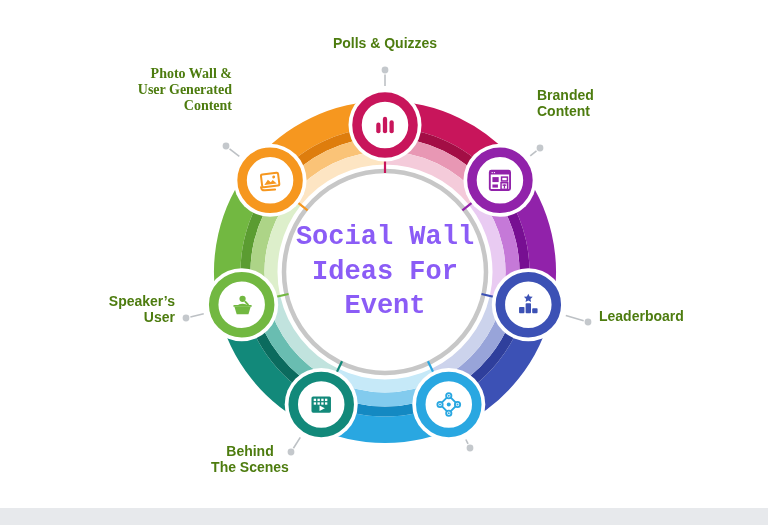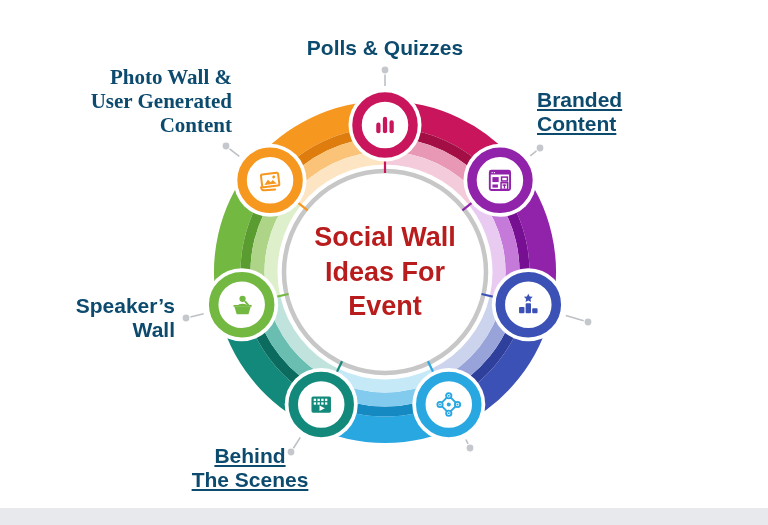--- a/index.html
+++ b/index.html
@@ -2,33 +2,33 @@
 <html><head>
 <meta charset="utf-8">
 <style>
   html,body{margin:0;padding:0;background:#fff;}
   .stage{
     position:relative;width:768px;height:525px;overflow:hidden;background:#fff;
     font-family:"Liberation Sans", sans-serif;
   }
   .stage svg{position:absolute;left:0;top:0;}
   .label{
-    position:absolute;font-weight:700;font-size:21px;line-height:1.14;
-    color:#0c4a6e;white-space:pre-line;letter-spacing:0;
+    position:absolute;font-weight:700;font-size:14px;line-height:1.14;
+    color:#4d7c0f;white-space:pre-line;letter-spacing:0;
   }
   .lbl-0{left:250px;top:36px;width:270px;text-align:center;}
-  .lbl-1{left:537px;top:88px;width:150px;text-align:left;text-decoration:underline;}
+  .lbl-1{left:537px;top:88px;width:150px;text-align:left;}
   .lbl-2{left:599px;top:309px;width:170px;text-align:left;}
   .lbl-3{left:485px;top:449px;width:190px;text-align:left;}
-  .lbl-4{left:150px;top:444px;width:200px;text-align:center;text-decoration:underline;}
+  .lbl-4{left:150px;top:444px;width:200px;text-align:center;}
   .lbl-5{left:45px;top:294px;width:130px;text-align:right;}
   .lbl-6{left:50px;top:66px;width:182px;text-align:right;font-family:Liberation Serif, serif;}
   .center-title{
     position:absolute;left:275px;top:220px;width:220px;text-align:center;
-    font-weight:700;font-size:27px;line-height:1.28;color:#b91c1c;white-space:pre-line;
+    font-weight:700;font-size:27px;line-height:1.28;color:#8b5cf6;white-space:pre-line;font-family:Liberation Mono, monospace;
   }
   .footer-bar{position:absolute;left:0;bottom:0;width:768px;height:17px;}
 </style>
 </head>
 <body>
 
 <div class="stage">
   <svg id="ring-svg" width="768" height="525" viewBox="0 0 768 525">
       <g>
         <path d="M 385 114.25 A 157.75 157.75 0 0 1 508.3339163593317 173.64448375678478" fill="none" stroke="#C8155B" stroke-width="26.5"></path>
@@ -200,22 +200,23 @@
       </g>
     </svg>
 
   <div class="center-title">Social Wall
 Ideas For
 Event</div>
 
   <div class="label lbl-0">Polls &amp; Quizzes</div>
   <div class="label lbl-1">Branded
 Content</div>
+  <div class="label lbl-2">Leaderboard</div>
   <div class="label lbl-4">Behind
 The Scenes</div>
   <div class="label lbl-5">Speaker’s
-Wall</div>
+User</div>
   <div class="label lbl-6">Photo Wall &amp;
 User Generated
 Content</div>
 
   <div class="footer-bar" style="background: rgb(231, 233, 236);"></div>
 </div>
 
 </body></html>

